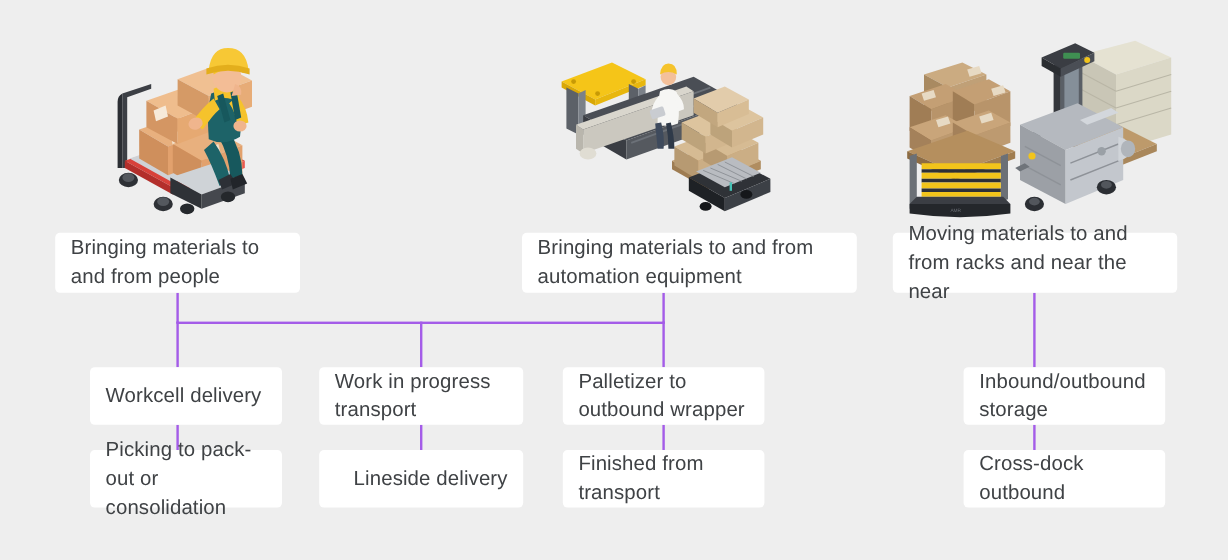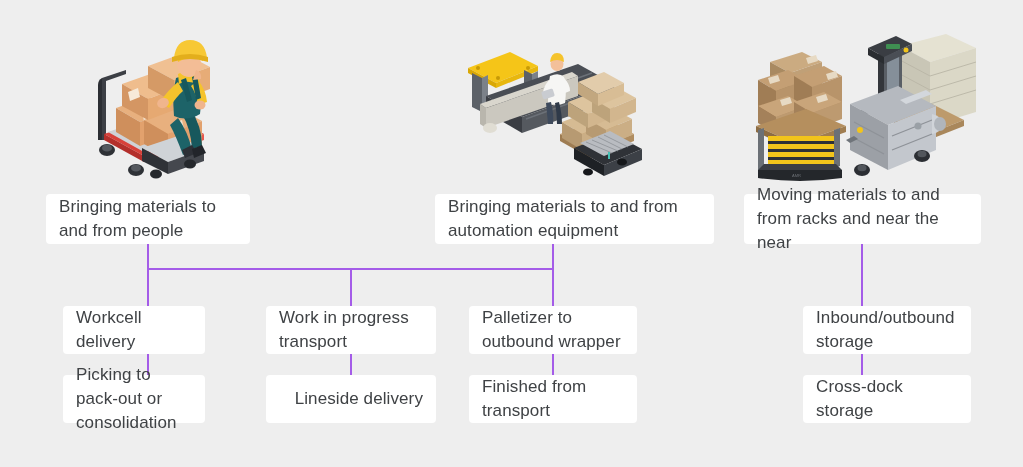--- a/index.html
+++ b/index.html
@@ -44,21 +44,21 @@
   .card span { display: block; }
 
   
   .card-head { height: 50px; }
   .card-h1 { left: 46px;  top: 194px; width: 204px; }
   .card-h2 { left: 435px; top: 194px; width: 279px; }
   .card-h3 { left: 744px; top: 194px; width: 237px; }
 
   
   .card-sub { height: 48px; }
-  .col-a { left: 63px;  width: 142px; justify-content: center; }
+  .col-a { left: 75px;  width: 160px; }
   .col-b { left: 266px; width: 170px; justify-content: flex-end; }
   .col-c { left: 469px; width: 168px; }
   .col-d { left: 803px; width: 168px; }
   .row-1 { top: 306px; }
   .row-2 { top: 375px; }
 
   
   .illo {
     position: absolute;
     pointer-events: none;
@@ -365,16 +365,16 @@
   <div class="card card-sub col-a row-2">
     <span>Picking to pack-out or consolidation</span>
   </div>
   <div class="card card-sub col-b row-2">
     <span>Lineside delivery</span>
   </div>
   <div class="card card-sub col-c row-2">
     <span>Finished from transport</span>
   </div>
   <div class="card card-sub col-d row-2">
-    <span>Cross-dock storage</span>
+    <span>Cross-dock outbound</span>
   </div>
 
 </div>
 
 </body></html>

